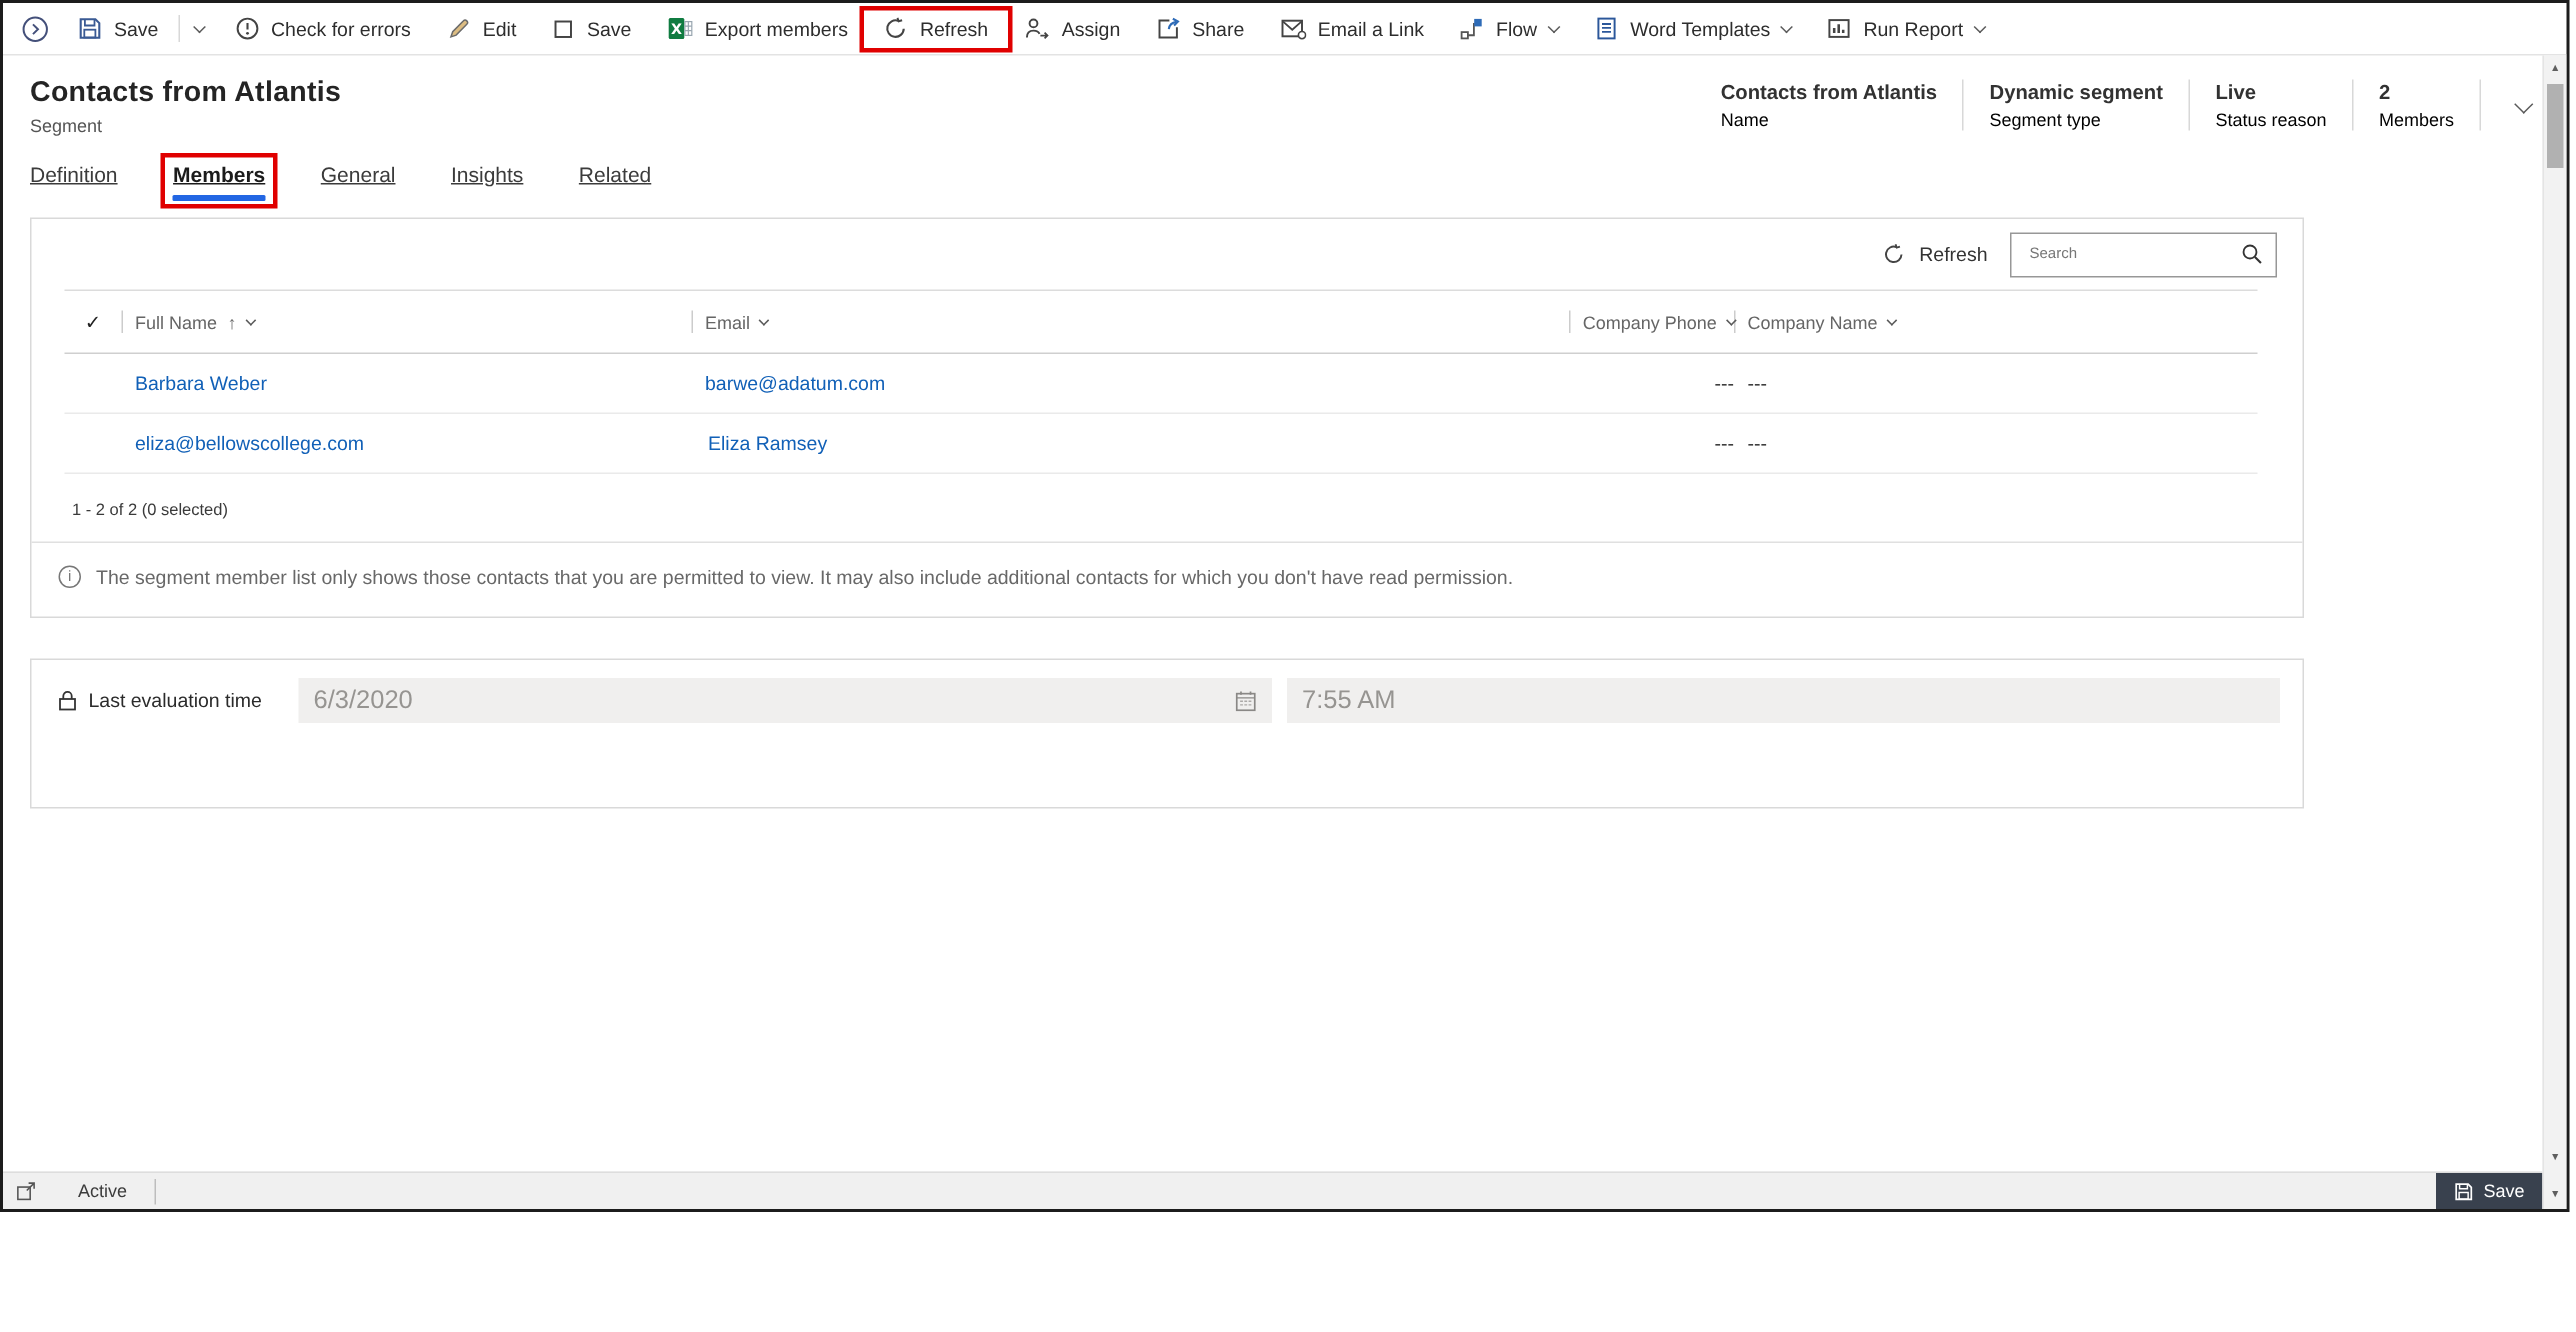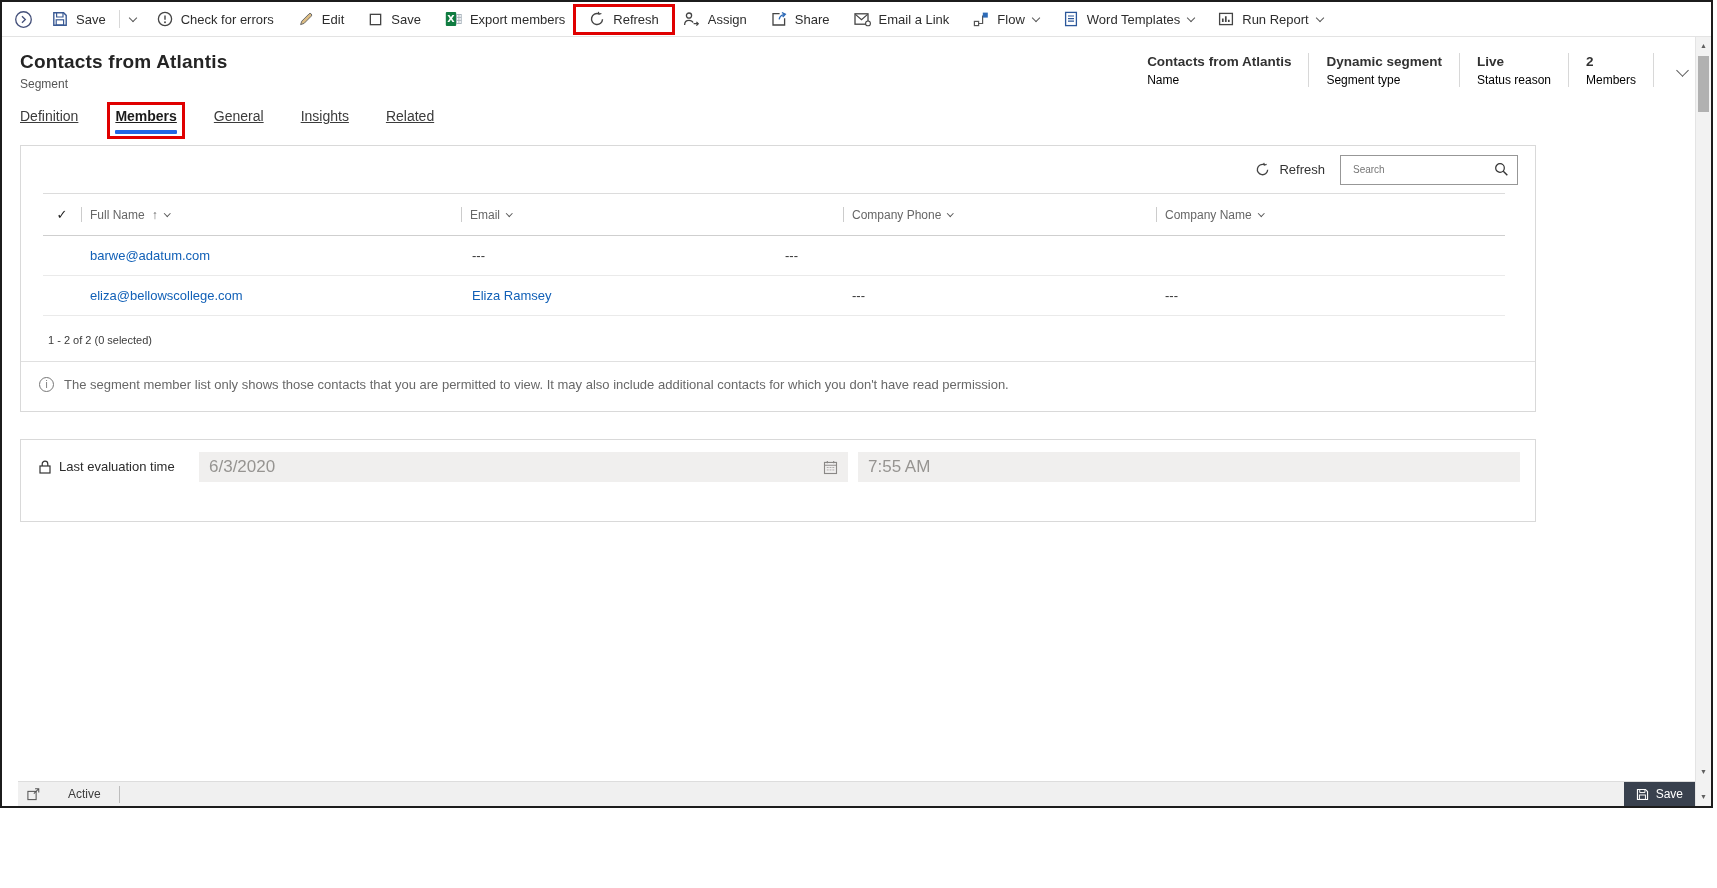--- a/index.html
+++ b/index.html
@@ -41,42 +41,42 @@
   .gridbar { display:flex; justify-content:flex-end; align-items:center; height:47px; padding-right:17px; gap:15px; }
   .refresh-btn { display:flex; gap:9px; align-items:center; font-size:13px; color:#333; cursor:pointer; }
   .search-box { width:178px; height:30px; border:1px solid #979797; display:flex; align-items:center; padding:0 8px 0 10px; gap:6px; background:#fff; }
   .search-box input { border:none; outline:none; flex:1; min-width:0; font-size:10px; color:#333; font-family:inherit; background:transparent; }
   .search-box input::placeholder { color:#767676; }
 
   .grid { margin:0 30px 0 22px; }
   .grid-head { display:flex; align-items:center; height:43px; border-top:1px solid #dcdcdc; border-bottom:1px solid #cfcfcf; font-size:12px; color:#666; }
   .gcell { display:flex; align-items:center; height:100%; }
   .gc-sel { width:38px; justify-content:center; color:#222; font-size:13px; cursor:pointer; }
-  .gc-name { width:380px; } .gc-email { width:382px; } .gc-phone { width:313px; } .gc-company { flex:1; }
+  .gc-name { width:380px; } .gc-email { width:382px; } .gc-phone { width:313px;justify-content:flex-end; } .gc-company { flex:1; }
   .tick { width:1px; height:15px; background:#ccc; margin-right:8px; flex:none; }
   .col-label { margin-right:7px; white-space:nowrap; cursor:pointer; }
   .sort-arrow { font-size:12px; color:#666; margin-right:7px; }
   .grid-row { display:flex; align-items:center; height:40px; border-bottom:1px solid #eaeaea; font-size:13px; color:#333; }
   .grid-row .gcell { padding-left:9px; }
   .grid-row .gc-sel { padding-left:0; }
   .link { color:#1160b7; cursor:pointer; text-decoration:none; }
 
   .row-count { font-size:11px; color:#3a3a3a; padding:18px 0 15px 27px; }
   .panel-div { border-top:1px solid #e0e0e0; }
   .notice { display:flex; gap:10px; align-items:flex-start; padding:15px 18px 19px 18px; font-size:13px; color:#686868; }
   .info-ic { width:15px; height:15px; border:1px solid #777; border-radius:50%; color:#777; font-size:10px; line-height:13px; text-align:center; flex:none; margin-top:0; }
 
-  .panel2 { margin-top:27px; height:83px; display:flex; align-items:flex-start; padding:12px 0 0 18px; }
+  .panel2 { margin-top:27px; height:100px; display:flex; align-items:flex-start; padding:12px 0 0 18px; }
   .eval-label { width:160px; display:flex; gap:8px; align-items:center; font-size:13px; color:#2b2b2b; margin-top:7px; }
   .field { height:30px; background:#f0efee; display:flex; align-items:center; padding:0 10px; font-size:17px; color:#969491; }
   .field-date { width:649px; justify-content:space-between; cursor:default; }
   .field-time { width:662px; margin-left:10px; }
 
   
-  .footer { position:absolute; left:16px; right:16px; bottom:0; height:25px; background:#f0f0f0; border-top:1px solid #ddd; display:flex; align-items:center; font-size:12px; color:#3c3c3c; }
+  .footer { position:absolute; left:0; right:16px; bottom:0; height:25px; background:#f0f0f0; border-top:1px solid #ddd; display:flex; align-items:center; font-size:12px; color:#3c3c3c; }
   .footer-ic { margin-left:8px; display:flex; cursor:pointer; }
   .footer-status { margin-left:27px; }
   .footer-sep { width:1px; height:17px; background:#bdbdbd; margin-left:18px; }
   .footer-spacer { flex:1; }
   .footer-save { height:25px; background:#39414e; color:#fff; display:flex; align-items:center; gap:7px; padding:0 12px; cursor:pointer; }
 
   
   .scroll { position:absolute; top:35px; right:0; bottom:0; width:16px; background:#f2f2f2; border-left:1px solid #e4e4e4; }
   .sc-arrow { position:absolute; left:0; right:0; text-align:center; font-size:7px; color:#5f5f5f; cursor:pointer; }
   .sc-up { top:5px; }
@@ -273,20 +273,23 @@
         </div>
         <div class="gcell gc-company">
           <span class="tick"></span>
           <span class="col-label">Company Name</span>
           <span class="chev chev-sm"></span>
         </div>
       </div>
 
       <div class="grid-row">
         <div class="gcell gc-sel"></div>
+        <div class="gcell gc-name">
+            <a class="link">Barbara Weber</a>
+          </div>
         <div class="gcell gc-email">
             <a class="link">barwe@adatum.com</a>
           </div>
         <div class="gcell gc-phone">
             <span>---</span>
           </div>
         <div class="gcell gc-company">
             <span>---</span>
           </div>
       </div>

